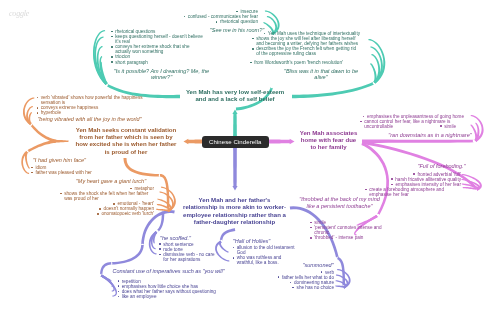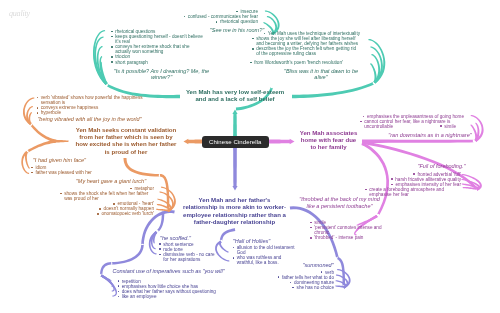--- a/index.html
+++ b/index.html
@@ -19,21 +19,21 @@
 .lst.la .li .bu{position:absolute;left:0;top:1.9px;}
 .lst.ra .liw{display:block;}
 .lst.ra .li{display:inline-block;text-align:left;padding-left:4.2px;}
 .lst.ra .li .bu{position:absolute;left:0;top:1.9px;}
 .lst .bu{display:inline-block;width:1.5px;height:1.5px;border-radius:50%;background:currentColor;vertical-align:middle;margin-right:2.4px;margin-bottom:.5px;}
 </style>
 </head>
 <body>
 
 <div id="canvas">
-  <div class="logo">quality</div>
+  <div class="logo">coggle</div>
   <svg class="branches" viewBox="0 0 500 313">
 <path d="M236.9 137.0L236.9 136.1L236.9 135.0L236.8 133.7L236.8 132.3L236.8 130.7L236.8 129.0L236.8 127.2L236.8 125.4L236.7 123.5L236.7 121.7L236.7 120.0L236.7 118.3L236.7 116.7L236.6 115.3L236.6 114.0L236.6 113.0L233.4 113.0L233.4 114.0L233.4 115.3L233.3 116.7L233.3 118.3L233.3 120.0L233.3 121.7L233.3 123.5L233.2 125.4L233.2 127.2L233.2 129.0L233.2 130.7L233.2 132.3L233.2 133.7L233.1 135.0L233.1 136.1L233.1 137.0Z" fill="#4ecbb3"></path>
 <path d="M235.0 109.5 L232.4 113.9 L237.6 113.9 Z" fill="#4ecbb3"></path>
 <path d="M233.1 146.0L233.1 147.1L233.1 148.7L233.2 150.8L233.2 153.4L233.2 156.3L233.2 159.4L233.2 162.7L233.2 166.1L233.3 169.5L233.3 172.9L233.3 176.1L233.3 179.0L233.3 181.7L233.4 184.0L233.4 185.8L233.4 187.0L236.6 187.0L236.6 185.8L236.6 184.0L236.7 181.7L236.7 179.0L236.7 176.1L236.7 172.9L236.7 169.5L236.8 166.1L236.8 162.7L236.8 159.4L236.8 156.3L236.8 153.4L236.8 150.8L236.9 148.7L236.9 147.1L236.9 146.0Z" fill="#8f89dc"></path>
 <path d="M235.0 190.5 L232.4 186.1 L237.6 186.1 Z" fill="#8f89dc"></path>
 <path d="M204.0 139.4L203.4 139.4L202.6 139.4L201.8 139.5L200.8 139.5L199.8 139.5L198.7 139.6L197.5 139.6L196.4 139.6L195.2 139.6L194.0 139.7L192.9 139.7L191.8 139.7L190.7 139.7L189.7 139.8L188.8 139.8L188.0 139.8L188.0 143.2L188.8 143.2L189.7 143.2L190.7 143.3L191.8 143.3L192.9 143.3L194.0 143.3L195.2 143.4L196.4 143.4L197.5 143.4L198.7 143.4L199.8 143.5L200.8 143.5L201.8 143.5L202.6 143.6L203.4 143.6L204.0 143.6Z" fill="#eb9a64"></path>
 <path d="M183.5 141.5 L188.3 138.7 L188.3 144.3 Z" fill="#eb9a64"></path>
 <path d="M266.0 143.6L266.7 143.6L267.7 143.6L269.0 143.5L270.5 143.5L272.1 143.5L273.9 143.4L275.7 143.4L277.6 143.4L279.5 143.4L281.4 143.3L283.3 143.3L285.0 143.3L286.6 143.3L287.9 143.2L289.1 143.2L290.0 143.2L290.0 139.8L289.1 139.8L287.9 139.8L286.6 139.7L285.0 139.7L283.3 139.7L281.4 139.7L279.5 139.6L277.6 139.6L275.7 139.6L273.9 139.6L272.1 139.5L270.5 139.5L269.0 139.5L267.7 139.4L266.7 139.4L266.0 139.4Z" fill="#e081e2"></path>
 <path d="M294.5 141.5 L289.7 138.7 L289.7 144.3 Z" fill="#e081e2"></path>
 <path d="M180.0 94.8L176.9 94.8L173.5 94.9L169.9 94.9L166.2 94.9L162.3 94.9L158.2 94.8L154.1 94.7L149.8 94.5L145.5 94.1L141.2 93.7L136.8 93.1L132.4 92.4L128.1 91.4L123.8 90.4L119.6 89.1L115.5 87.6L111.5 85.8L107.6 83.9A1.3 1.3 0 0 1 106.4 86.1L110.3 88.2L114.5 90.1L118.7 91.7L123.0 93.0L127.4 94.2L131.9 95.2L136.3 96.0L140.8 96.6L145.2 97.1L149.6 97.5L153.9 97.8L158.1 98.0L162.2 98.1L166.2 98.2L169.9 98.2L173.5 98.2L176.9 98.2L180.0 98.2Z" fill="#4ecbb3"></path>

